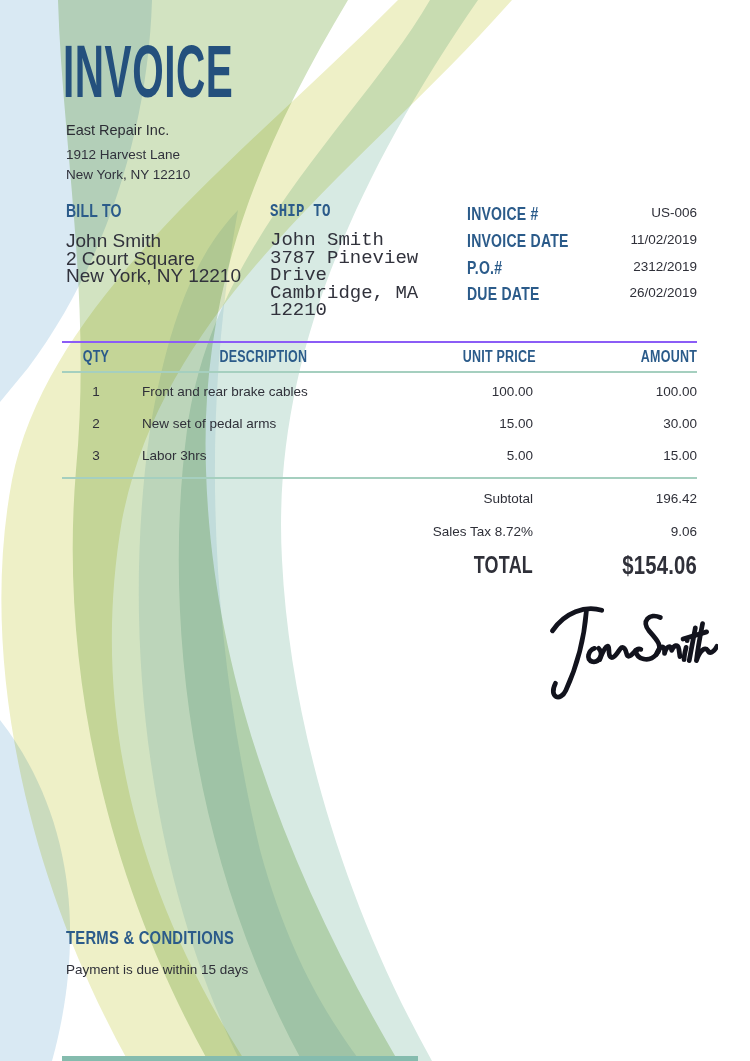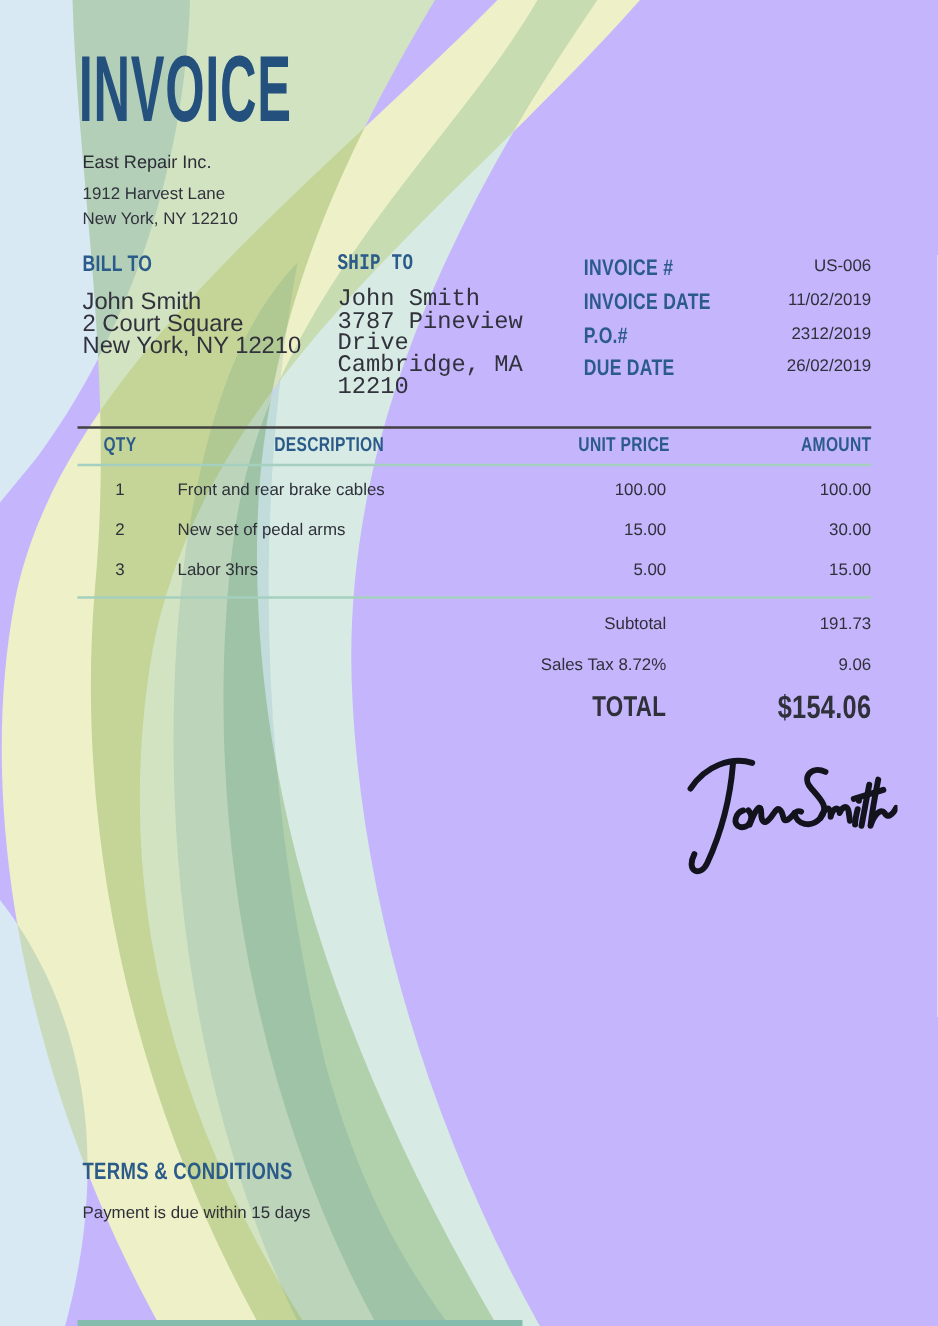--- a/index.html
+++ b/index.html
@@ -1,18 +1,18 @@
 <!DOCTYPE html>
 <html><head>
 <meta charset="utf-8">
 <style>
   html,body { margin:0; padding:0; background:#e9e9e9; }
   .page {
     position:relative; width:750px; height:1061px; margin:0 auto;
-    background:#c4b5fd; overflow:hidden;
+    background:#ffffff; overflow:hidden;
     font-family:"Liberation Sans", sans-serif; color:#31323c;
   }
   .bg { position:absolute; left:0; top:0; z-index:0; }
   .content-layer { position:absolute; inset:0; z-index:1; }
 
   
   .cond {
     display:inline-block; font-weight:700; color:#2b5b8a;
     transform:scaleX(0.78); transform-origin:left center;
     white-space:nowrap; letter-spacing:0.3px; line-height:1;
@@ -36,21 +36,21 @@
 
   .meta { position:absolute; left:467px; right:50px; top:202px; }
   .meta-row { position:relative; height:26.8px; }
   .meta-label { position:absolute; left:0; top:3px; font-size:18px; }
   .meta-value { position:absolute; right:3px; top:3px; font-size:13.5px; color:#2f3039; text-align:right; }
 
   .items { position:absolute; left:62px; right:53px; top:341px; }
   .items-header {
     display:grid; grid-template-columns:68px 1fr 150px 150px;
     align-items:center; height:28px;
-    border-top:2px solid #404040; border-bottom:2px solid #a5cfbf;
+    border-top:2px solid #8b5cf6; border-bottom:2px solid #a5cfbf;
   }
   .th { font-size:16px; }
   .th-qty { justify-self:center; }
   .th-desc { justify-self:center; }
   .th-unit { justify-self:end; padding-right:14px; }
   .th-amount { justify-self:end; }
   .items-body { border-bottom:2px solid #a5cfbf; padding:2px 0 6px 0; }
   .item-row {
     display:grid; grid-template-columns:68px 1fr 150px 150px;
     align-items:center; height:32px; font-size:13.5px; color:#2f3039;
@@ -169,21 +169,21 @@
           <span class="cell-desc">Labor 3hrs</span>
           <span class="cell-unit">5.00</span>
           <span class="cell-amount">15.00</span>
         </div>
       </div>
     </div>
 
     <div class="totals">
       <div class="trow trow-subtotal">
         <span class="tlabel">Subtotal</span>
-        <span class="tvalue">191.73</span>
+        <span class="tvalue">196.42</span>
       </div>
       <div class="trow trow-tax">
         <span class="tlabel">Sales Tax 8.72%</span>
         <span class="tvalue">9.06</span>
       </div>
       <div class="trow trow-total">
         <span class="cond right tlabel total-label">TOTAL</span>
         <span class="cond right tvalue total-value">$154.06</span>
       </div>
     </div>

